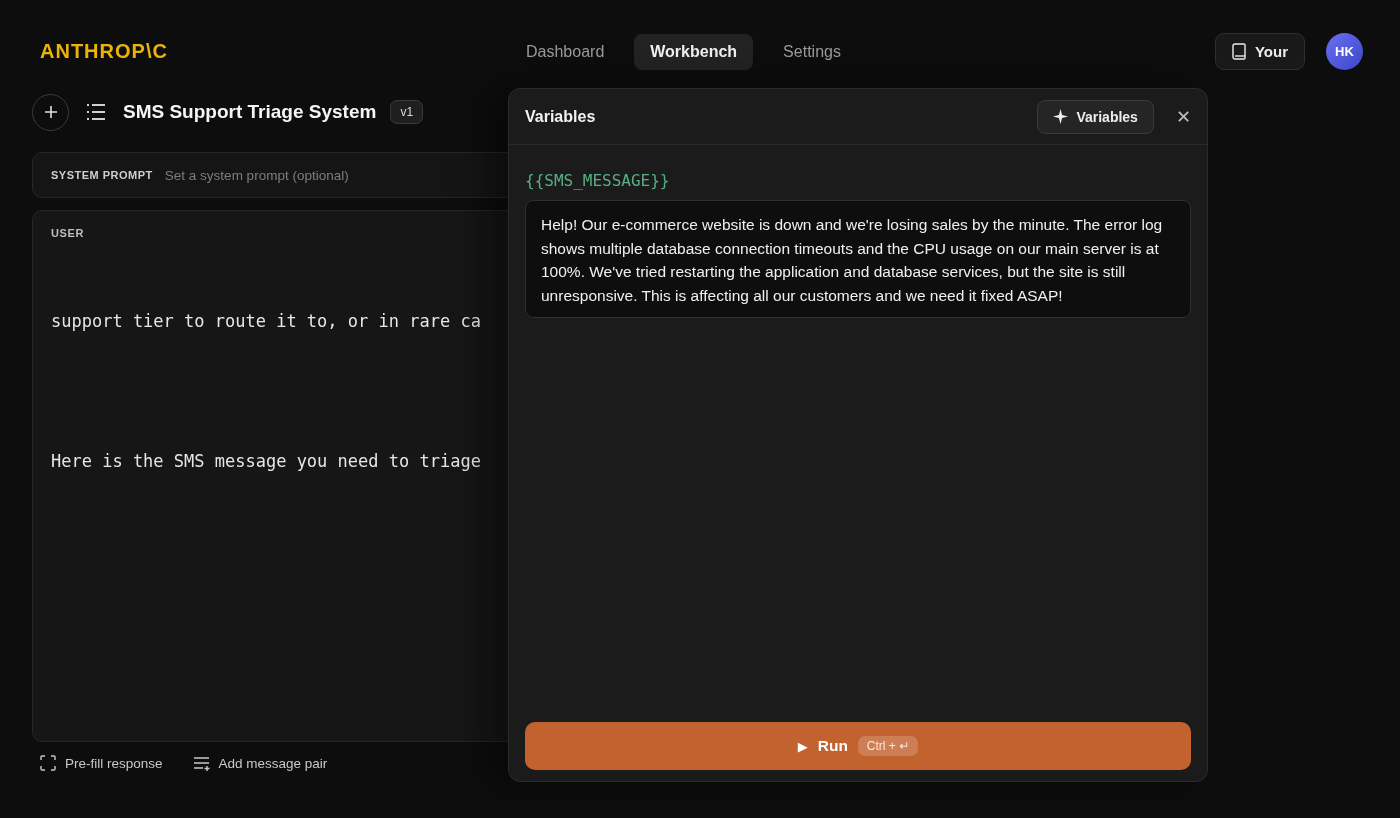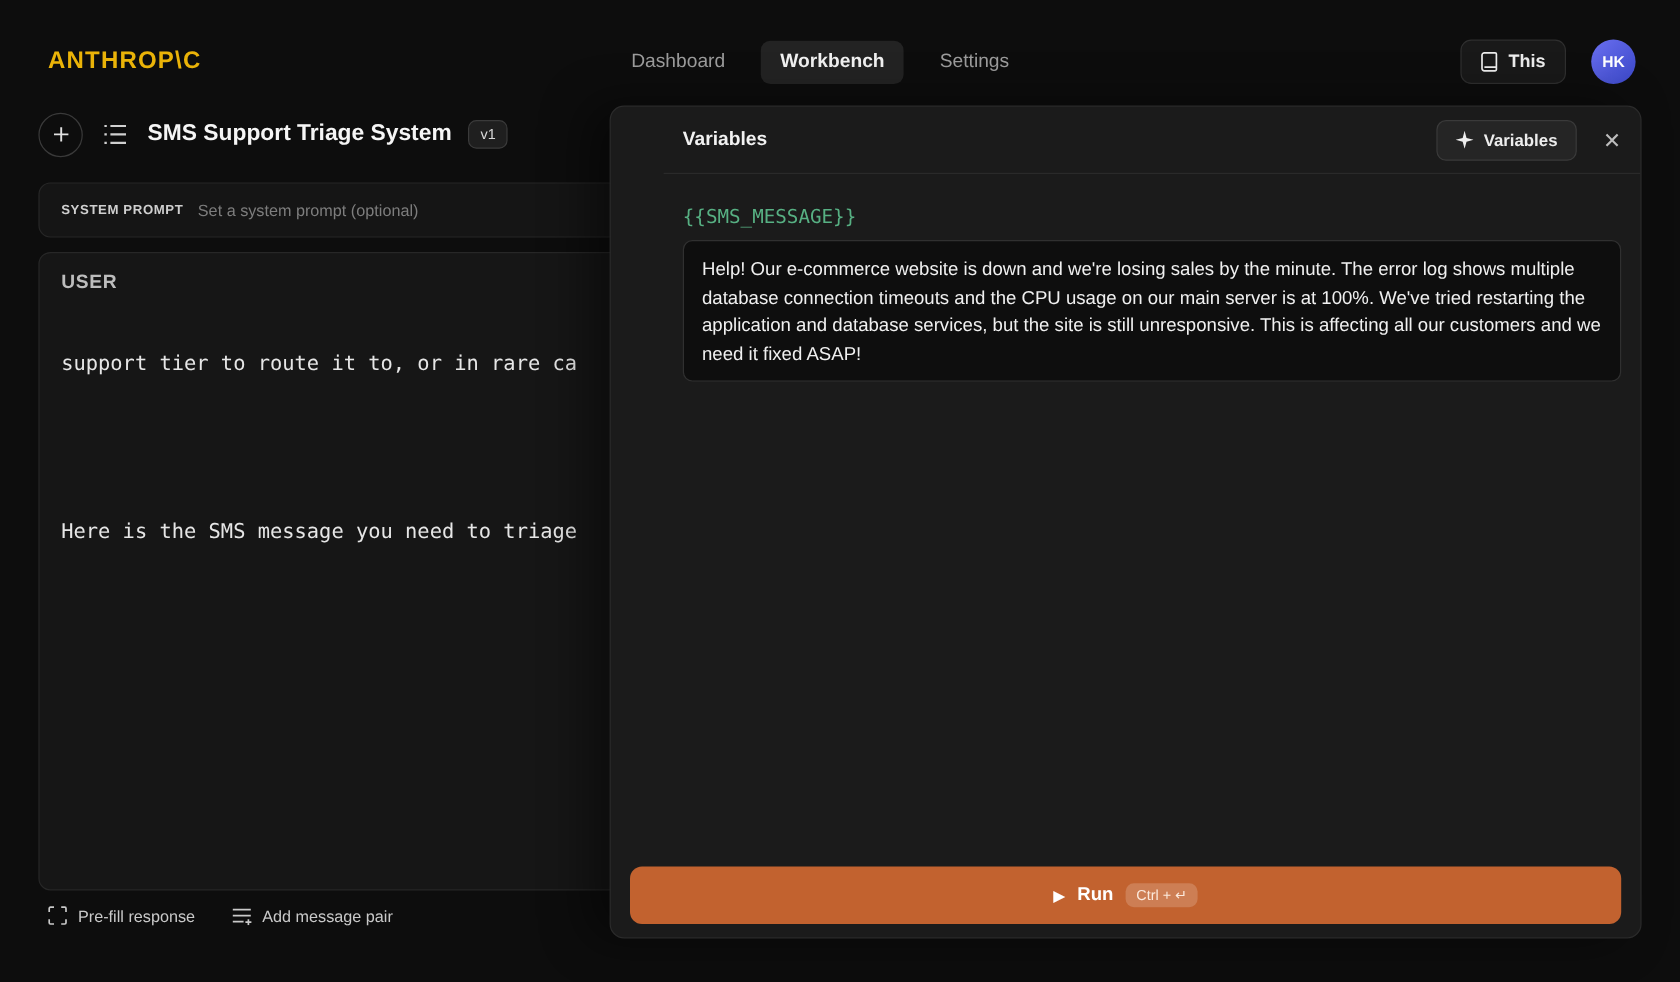--- a/index.html
+++ b/index.html
@@ -30,31 +30,31 @@
              border-radius:7px; padding:4px 9px; }
 
   .sys-prompt { position:absolute; left:32px; top:152px; width:846px; height:46px; background:#151515;
                 border:1px solid #272727; border-radius:10px; display:flex; align-items:center;
                 padding:0 18px; gap:12px; cursor:text; }
   .sys-label { font-size:11px; font-weight:bold; letter-spacing:0.5px; color:#cfcfcf; }
   .sys-ph { font-size:13.5px; color:#7d7d7d; }
 
   .user-box { position:absolute; left:32px; top:210px; width:846px; height:532px; background:#161616;
               border:1px solid #272727; border-radius:10px; padding:16px 18px; overflow:hidden; }
-  .user-label { font-size:16px; font-weight:bold; letter-spacing:0.6px; color:#bdbdbd; margin-bottom:0; }
+  .user-label { font-size:11px; font-weight:bold; letter-spacing:0.6px; color:#bdbdbd; margin-bottom:24px; }
   .prompt { font-family:"DejaVu Sans Mono", monospace; font-size:17px; line-height:23.4px; color:#e6e6e6;
             white-space:pre; }
   .pline { min-height:23.4px; }
 
   .wb-footer { position:absolute; left:40px; top:755px; display:flex; gap:30px; align-items:center; }
   .footer-item { display:flex; align-items:center; gap:9px; font-size:13.5px; color:#c9c9c9; cursor:pointer; }
 
   
-  .vars { position:absolute; left:508px; top:88px; width:860px; height:694px; background:#1b1b1b;
-          border:1px solid #2b2b2b; border-radius:12px; box-shadow:-18px 0 40px rgba(0,0,0,0.45);padding-left:44px; }
+  .vars { position:absolute; left:508px; top:88px; width:700px; height:694px; background:#1b1b1b;
+          border:1px solid #2b2b2b; border-radius:12px; box-shadow:-18px 0 40px rgba(0,0,0,0.45); }
   .vars-header { height:56px; border-bottom:1px solid #2a2a2a; display:flex; align-items:center; padding:0 16px; }
   .vars-title { font-size:16px; font-weight:bold; color:#f2f2f2; }
   .gen-btn { margin-left:auto; height:34px; display:flex; align-items:center; gap:8px; padding:0 15px;
              background:#252525; border:1px solid #3a3a3a; border-radius:8px; color:#ededed;
              font-size:14px; font-weight:bold; cursor:pointer; }
   .close-btn { margin-left:22px; color:#bdbdbd; font-size:18px; cursor:pointer; line-height:1; }
 
   .var-name { font-family:"DejaVu Sans Mono", monospace; font-size:16px; color:#57b083;
               margin:26px 16px 10px 16px; }
   .var-value { margin:0 16px; height:118px; background:#0e0e0e; border:1px solid #303030; border-radius:8px;
@@ -81,21 +81,21 @@
     <div class="nav-tab active">Workbench</div>
     <div class="nav-tab">Settings</div>
   </div>
   <div class="docs-btn">
     <span>
       <svg width="15" height="17" viewBox="0 0 15 17">
           <path d="M3 1h9a1 1 0 0 1 1 1v13a1 1 0 0 1-1 1H3a2 2 0 0 1-2-2V3a2 2 0 0 1 2-2z" fill="none" stroke="#ededed" stroke-width="1.4"></path>
           <path d="M3 13h10" stroke="#ededed" stroke-width="1.4"></path>
         </svg>
     </span>
-    <span>This</span>
+    <span>Your</span>
   </div>
   <div class="avatar">HK</div>
 </div>
 
 <div class="wb-header">
   <div class="circle-btn">
     <span>
       <svg width="16" height="16" viewBox="0 0 16 16">
           <path d="M8 2v12M2 8h12" stroke="#e0e0e0" stroke-width="1.6"></path>
         </svg>

